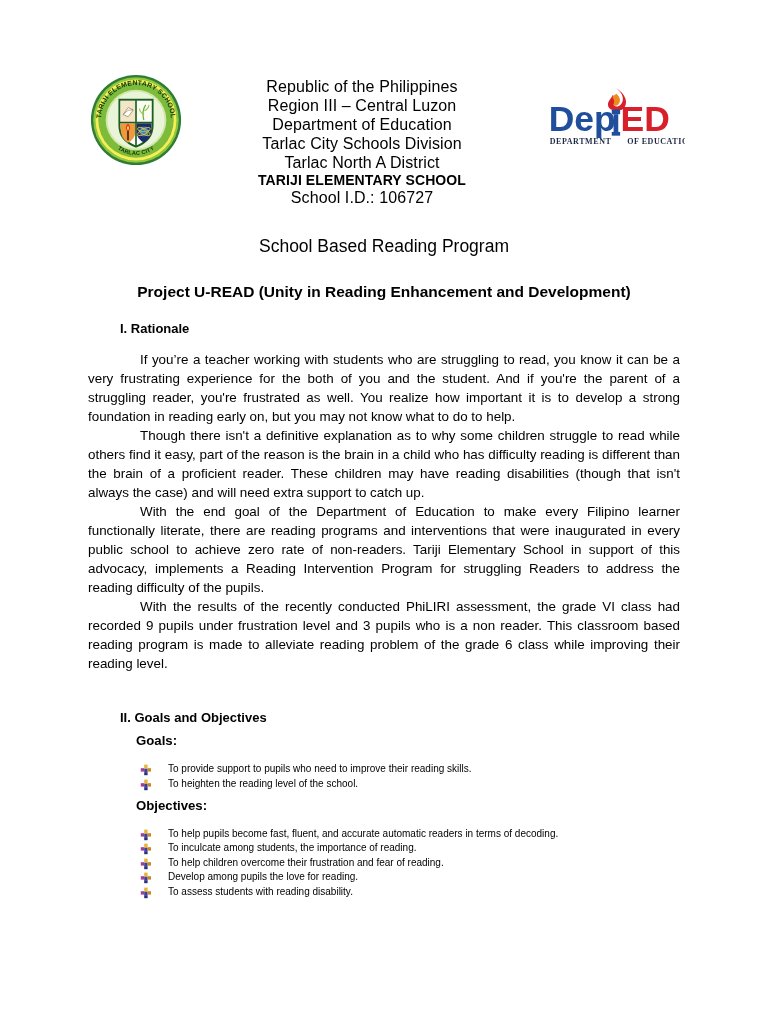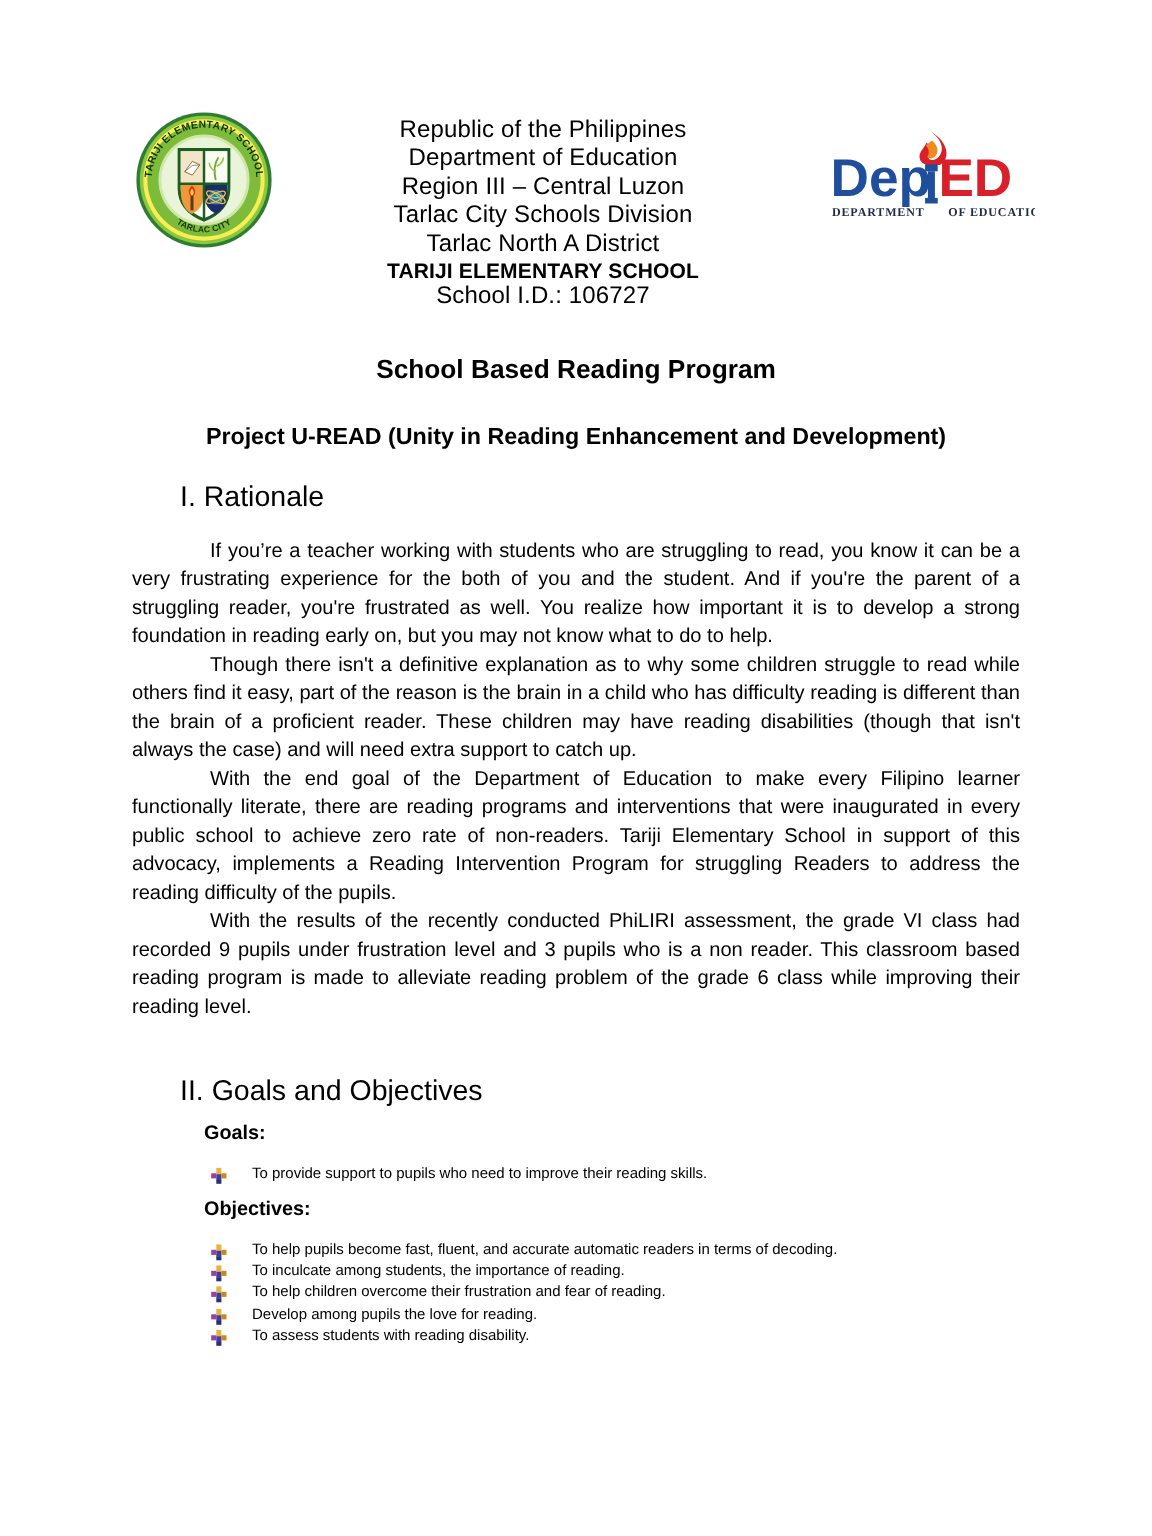--- a/index.html
+++ b/index.html
@@ -63,53 +63,53 @@
   }
   .header-center .hline.bold {
     font-weight: bold;
     font-size: 14px;
   }
 
   .deped-wrap {
     width: 150px;
     flex: 0 0 150px;
     display: flex;
-    justify-content: flex-end;
+    justify-content: center;
     padding-top: 16px;
     text-decoration: underline;
   }
   .deped {
     width: 140px;
     height: 62px;
     position: relative;
   }
 
   
   .doc-title {
     text-align: center;
-    font-weight: bold;
+    font-weight: normal;
     font-size: 17.5px;
     margin-top: 28px;
   }
   .project-title {
     text-align: center;
     font-weight: bold;
     font-size: 15.5px;
     margin-top: 26px;
     padding: 0 32px;
   }
 
   
   .content {
     padding: 0 88px 0 88px;
     box-sizing: border-box;
   }
   .section-head {
-    font-weight: normal;
-    font-size: 19px;
+    font-weight: bold;
+    font-size: 13px;
     margin-top: 20px;
     padding-left: 32px;
   }
   .section-head.sub {
     margin-top: 37px;
   }
   p.para {
     font-size: 13.4px;
     line-height: 1.42;
     text-align: justify;
@@ -203,22 +203,22 @@
 
             <path d="M 50,28.6 L 50,79" stroke="#1B5E20" stroke-width="1.8" fill="none"></path>
             <path d="M 32.4,52.7 L 67.6,52.7" stroke="#1B5E20" stroke-width="1.8" fill="none"></path>
           </g>
         </svg>
       </div>
     </div>
 
     <div class="header-center">
       <div class="hline">Republic of the Philippines</div>
+      <div class="hline">Region III – Central Luzon</div>
       <div class="hline">Department of Education</div>
-      <div class="hline">Region III – Central Luzon</div>
       <div class="hline">Tarlac City Schools Division</div>
       <div class="hline">Tarlac North A District</div>
       <div class="hline bold">TARIJI ELEMENTARY SCHOOL</div>
       <div class="hline">School I.D.: 106727</div>
     </div>
 
     <div class="deped-wrap">
       <div class="deped">
         <svg viewBox="0 0 150 66" width="140" height="62" aria-hidden="true">
 
@@ -261,20 +261,32 @@
           <svg viewBox="0 0 12 12" width="12" height="12" aria-hidden="true">
             <rect x="4.2" y="0.6" width="3.4" height="4.2" fill="#E8B33A"></rect>
             <rect x="4.2" y="4.8" width="3.4" height="4.0" fill="#3B3F9E"></rect>
             <rect x="0.8" y="4.2" width="3.4" height="3.4" fill="#9B3FA0"></rect>
             <rect x="7.6" y="4.2" width="3.4" height="3.4" fill="#C9881F"></rect>
             <rect x="4.2" y="8.6" width="3.4" height="2.6" fill="#2A2E7A"></rect>
           </svg>
         </span>
         <span>To provide support to pupils who need to improve their reading skills.</span>
       </li>
+      <li>
+        <span class="bullet-glyph">
+          <svg viewBox="0 0 12 12" width="12" height="12" aria-hidden="true">
+            <rect x="4.2" y="0.6" width="3.4" height="4.2" fill="#E8B33A"></rect>
+            <rect x="4.2" y="4.8" width="3.4" height="4.0" fill="#3B3F9E"></rect>
+            <rect x="0.8" y="4.2" width="3.4" height="3.4" fill="#9B3FA0"></rect>
+            <rect x="7.6" y="4.2" width="3.4" height="3.4" fill="#C9881F"></rect>
+            <rect x="4.2" y="8.6" width="3.4" height="2.6" fill="#2A2E7A"></rect>
+          </svg>
+        </span>
+        <span>To heighten the reading level of the school.</span>
+      </li>
     </ul>
 
     <div class="sub-head">Objectives:</div>
     <ul class="bullets">
       <li>
         <span class="bullet-glyph">
           <svg viewBox="0 0 12 12" width="12" height="12" aria-hidden="true">
             <rect x="4.2" y="0.6" width="3.4" height="4.2" fill="#E8B33A"></rect>
             <rect x="4.2" y="4.8" width="3.4" height="4.0" fill="#3B3F9E"></rect>
             <rect x="0.8" y="4.2" width="3.4" height="3.4" fill="#9B3FA0"></rect>

